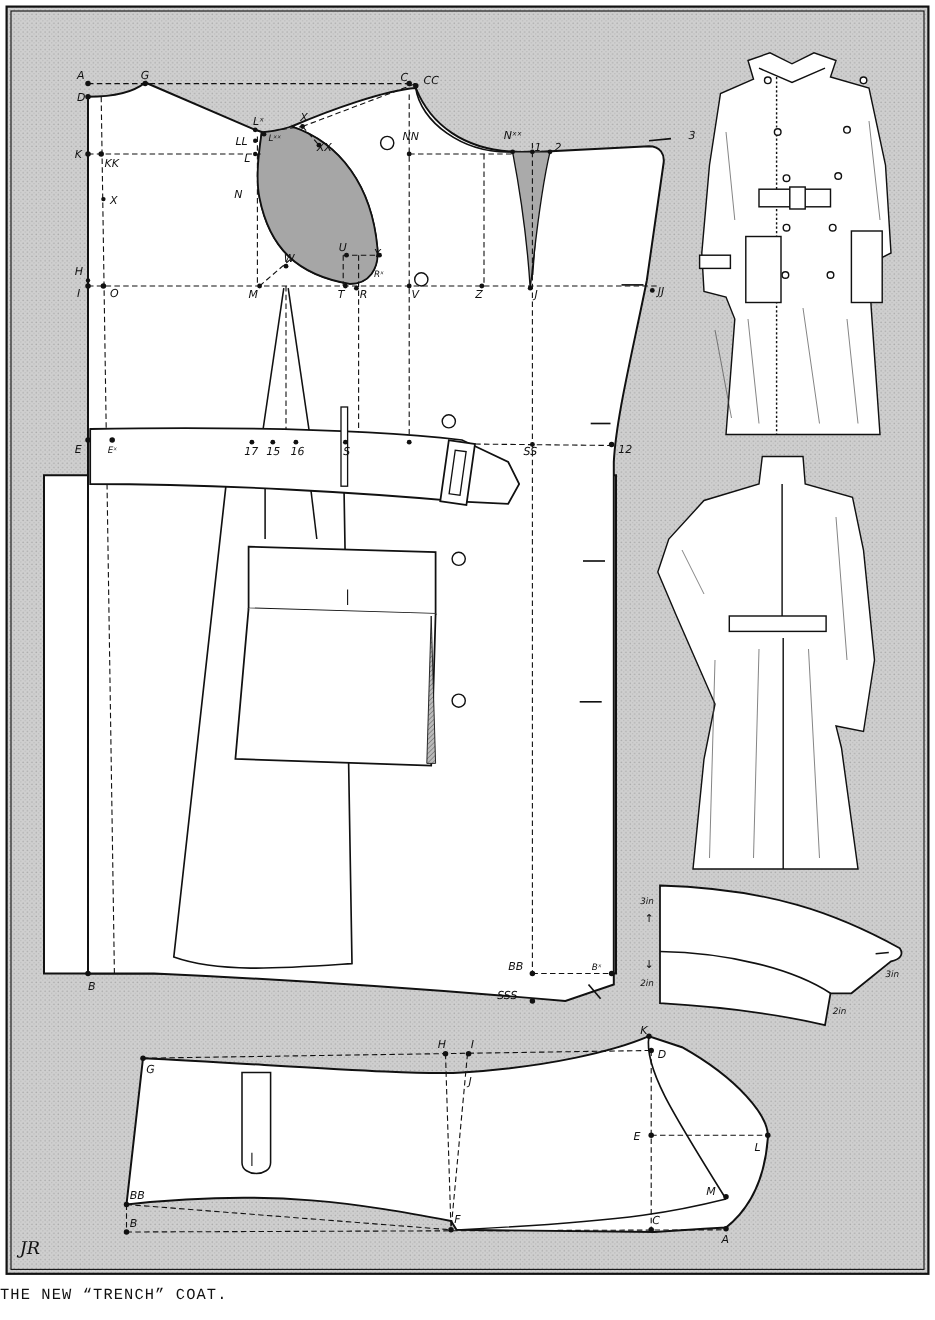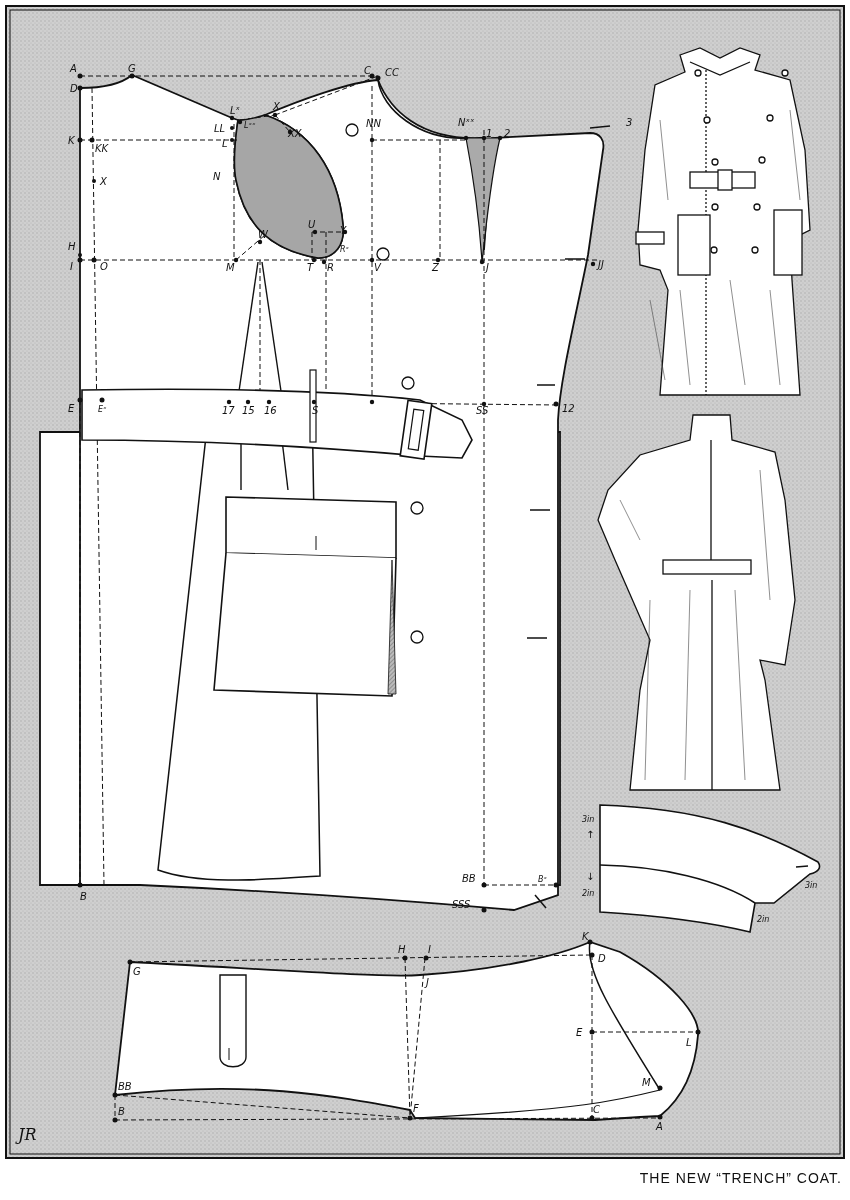--- a/index.html
+++ b/index.html
@@ -1,20 +1,20 @@
 <!DOCTYPE html>
 <html><head>
 <meta charset="utf-8">
 <style>
   html,body{margin:0;padding:0;background:#ffffff;}
   body{width:850px;height:1200px;position:relative;overflow:hidden;font-family:"DejaVu Serif",serif;}
   #plate{position:absolute;left:0;top:0;width:850px;height:1200px;}
   .lbl{font-family:"DejaVu Sans",sans-serif;font-style:italic;font-size:10px;fill:#111;}
   .lbl-sm{font-family:"DejaVu Sans",sans-serif;font-style:italic;font-size:8px;fill:#111;}
-  .caption{position:absolute;left:0;width:842px;top:1170px;text-align:right;font-family:Liberation Sans, sans-serif;font-size:14px;letter-spacing:1px;color:#111;}
+  .caption{position:absolute;left:0;width:842px;top:1170px;text-align:left;font-family:Liberation Mono, monospace;font-size:14px;letter-spacing:1px;color:#111;}
 </style>
 </head>
 <body>
 
 <svg id="plate" viewBox="0 0 850 1200" xmlns="http://www.w3.org/2000/svg">
   <defs>
     <pattern id="stipple" width="4" height="4" patternUnits="userSpaceOnUse">
       <rect width="4" height="4" fill="#cfcfcf"></rect>
       <circle cx="1" cy="1" r="0.7" fill="#a9a9a9"></circle>
       <circle cx="3" cy="3" r="0.6" fill="#b5b5b5"></circle>

